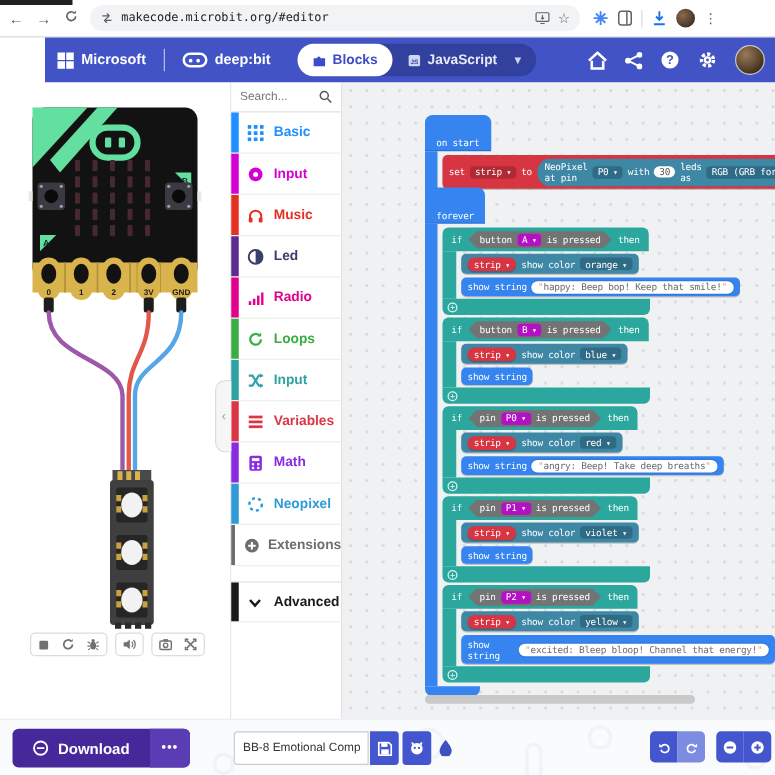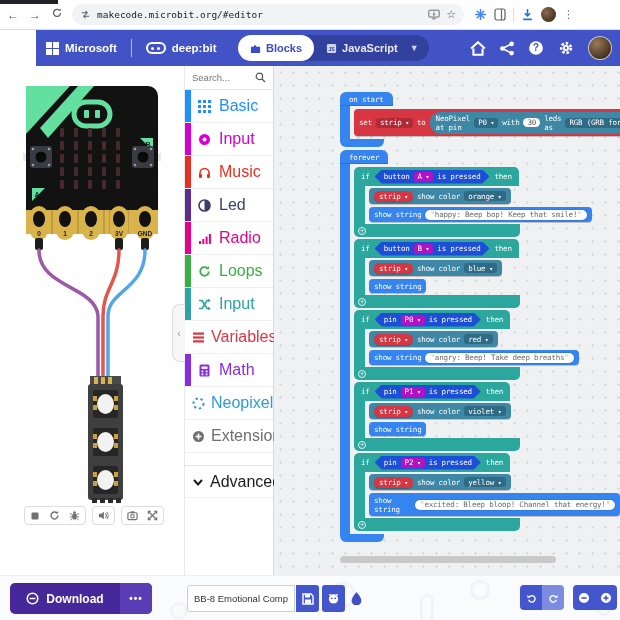--- a/index.html
+++ b/index.html
@@ -35,21 +35,21 @@
   .sim { width:184px; background:#fff; position:relative; }
   .toolbox { width:90px; background:#fff; border-left:1px solid #e8e8e8; border-right:1px solid #dadada; font-size:10.5px; position:relative; }
   .ws { flex:1; position:relative; overflow:hidden; background-color:#f0f1f3; background-image:radial-gradient(#d7d9dc 1px, transparent 1.3px); background-size:13px 13px; }
 
   
   .search-row { display:flex; align-items:center; justify-content:space-between; padding:6px 7px; border-bottom:1px solid #e4e4e4; }
   .search-row input { border:none; outline:none; width:56px; font-size:9.5px; color:#555; background:transparent; }
   .cat { display:flex; align-items:center; height:33px; border-bottom:1px solid #efefef; cursor:pointer; }
   .cat .bar { width:6px; height:100%; }
   .cat .ic { width:15px; margin:0 6px 0 7px; display:flex; }
-  .cat .lbl { font-size:16px; }
+  .cat .lbl { font-size:11px;font-weight:bold; }
   .adv { margin-top:12px; border-top:1px solid #e4e4e4; }
   .adv .lbl { color:#1b1b1b; }
   .c-basic{color:#1e90ff}.b-basic{background:#1e90ff}
   .c-input{color:#d400d4}.b-input{background:#d400d4}
   .c-music{color:#e63022}.b-music{background:#e63022}
   .c-led{color:#5c2d91}.b-led{background:#5c2d91}
   .c-radio{color:#e3008c}.b-radio{background:#e3008c}
   .c-loops{color:#3aad44}.b-loops{background:#3aad44}
   .c-logic{color:#2fa3a3}.b-logic{background:#2fa3a3}
   .c-vars{color:#dc3545}.b-vars{background:#dc3545}
@@ -60,39 +60,39 @@
 
   .collapse-tab { position:absolute; left:-13px; top:238px; width:13px; height:58px; background:#f6f6f6; border:1px solid #ddd; border-right:none; border-radius:8px 0 0 8px; color:#9a9a9a; font-size:10px; display:flex; align-items:center; justify-content:center; z-index:5; }
 
   
   .sim-tools { position:absolute; left:24px; top:440px; display:flex; gap:6px; }
   .stg { display:flex; border:1px solid #dcdcdc; border-radius:4px; padding:3px 5px; gap:9px; align-items:center; }
 
   
   .blk-font { font-family:"DejaVu Sans Mono", monospace; font-size:7.5px; letter-spacing:-0.2px; color:#fff; }
   .cblock { position:absolute; width:fit-content; }
-  .c-head { background:#3584f0; border-radius:6px 6px 0 0; padding:3px 9px 2px; width:fit-content; box-shadow:inset 0 -1px 0 rgba(0,0,0,.15); }
+  .c-head { background:#3584f0; border-radius:6px 6px 0 0; padding:18px 9px 2px; width:fit-content; box-shadow:inset 0 -1px 0 rgba(0,0,0,.15); }
   .c-bodywrap { border-left:10px solid #3584f0; padding:3px 0 3px 4px; width:fit-content; }
   .c-foot { width:44px; height:8px; background:#3584f0; border-radius:0 0 6px 6px; }
   .stack { display:flex; flex-direction:column; gap:2px; align-items:flex-start; }
 
   .rowblk { display:flex; align-items:center; gap:4px; border-radius:4px; padding:2.5px 5px; width:fit-content; box-shadow:0 1px 0 rgba(0,0,0,.2); }
   .bg-red { background:#d63541; } .bg-neo { background:#3e87a5; } .bg-blue { background:#3584f0; }
   .dd { border-radius:3px; padding:0.5px 4px; white-space:nowrap; }
   .dd::after { content:" ▾"; font-size:6.5px; }
   .dd-red { background:#b02a35; } .dd-neo { background:#2f6b85; } .dd-mag { background:#b312c4; }
   .pill-red { background:#d63541; border-radius:8px; padding:1px 5px; box-shadow:0 1px 0 rgba(0,0,0,.2); }
   .numfield { background:#ffffff; color:#555; border-radius:8px; padding:0 4px; }
   .strfield { background:#fff; color:#6a6a6a; border-radius:8px; padding:0.5px 5px; white-space:nowrap; box-shadow:0 0 0 1px rgba(0,0,0,.08); }
   .strfield::before,.strfield::after { content:'"'; color:#e0a08f; }
   .neoinline { display:flex; align-items:center; gap:4px; background:#3e87a5; border-radius:10px; padding:2px 6px; }
 
   .ifblk { display:flex; flex-direction:column; align-items:flex-start; }
   .if-row { display:flex; align-items:center; gap:5px; background:#2ba79e; border-radius:5px 5px 0 0; padding:2.5px 7px; width:fit-content; }
-  .hexa { display:flex; align-items:center; gap:4px; background:#1d4ed8; padding:2px 9px; clip-path:polygon(7px 0,calc(100% - 7px) 0,100% 50%,calc(100% - 7px) 100%,7px 100%,0 50%); }
+  .hexa { display:flex; align-items:center; gap:4px; background:#737373; padding:2px 9px; clip-path:polygon(7px 0,calc(100% - 7px) 0,100% 50%,calc(100% - 7px) 100%,7px 100%,0 50%); }
   .if-body { border-left:11px solid #2ba79e; padding:2px 0 2px 4px; display:flex; flex-direction:column; gap:3px; align-items:flex-start; }
   .if-foot { background:#2ba79e; border-radius:0 0 5px 5px; height:13px; width:166px; display:flex; align-items:center; padding-left:4px; }
   .plus-ic { width:8px; height:8px; border:1px solid #dff4f2; border-radius:50%; color:#dff4f2; font-size:7px; line-height:7px; text-align:center; }
 
   .hscroll { position:absolute; left:66px; top:490px; width:216px; height:7px; background:#c9c9c9; border-radius:4px; }
 
   
   .footer { height:45px; background:#fafbfd; position:relative; border-top:1px solid #eceff3; }
   .doodle { position:absolute; border:3px solid #8b93a6; border-radius:50%; opacity:.07; }
   .dl-btn { position:absolute; left:10px; top:7px; width:142px; height:31px; background:#46289b; border-radius:5px; display:flex; align-items:center; color:#fff; font-size:12px; font-weight:bold; }

